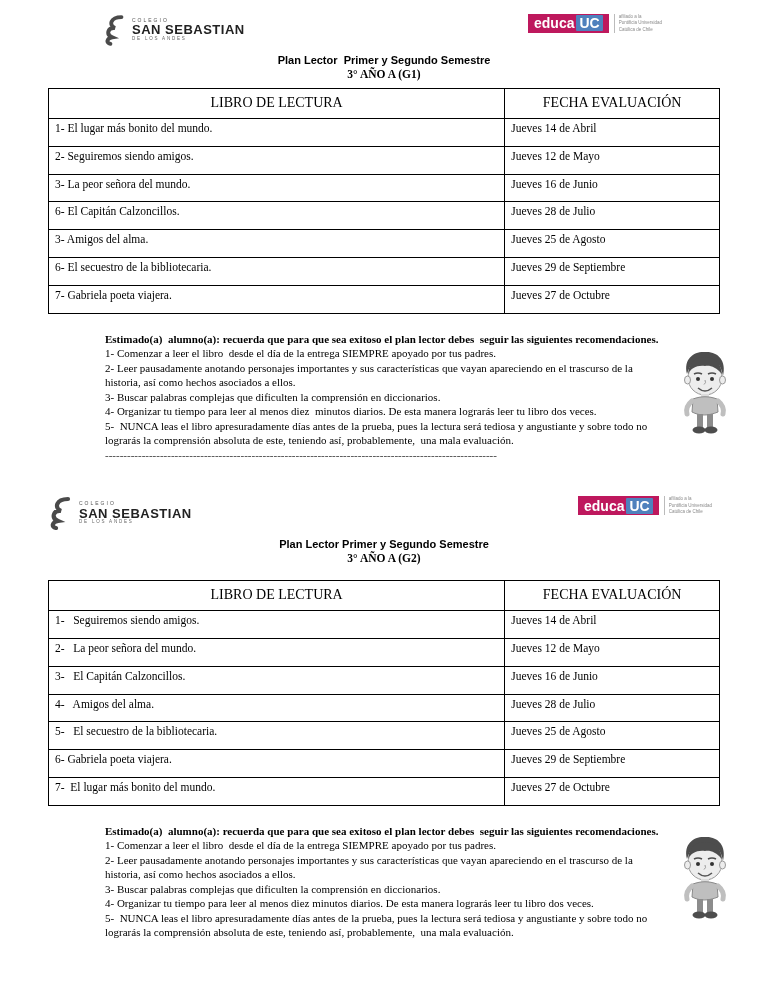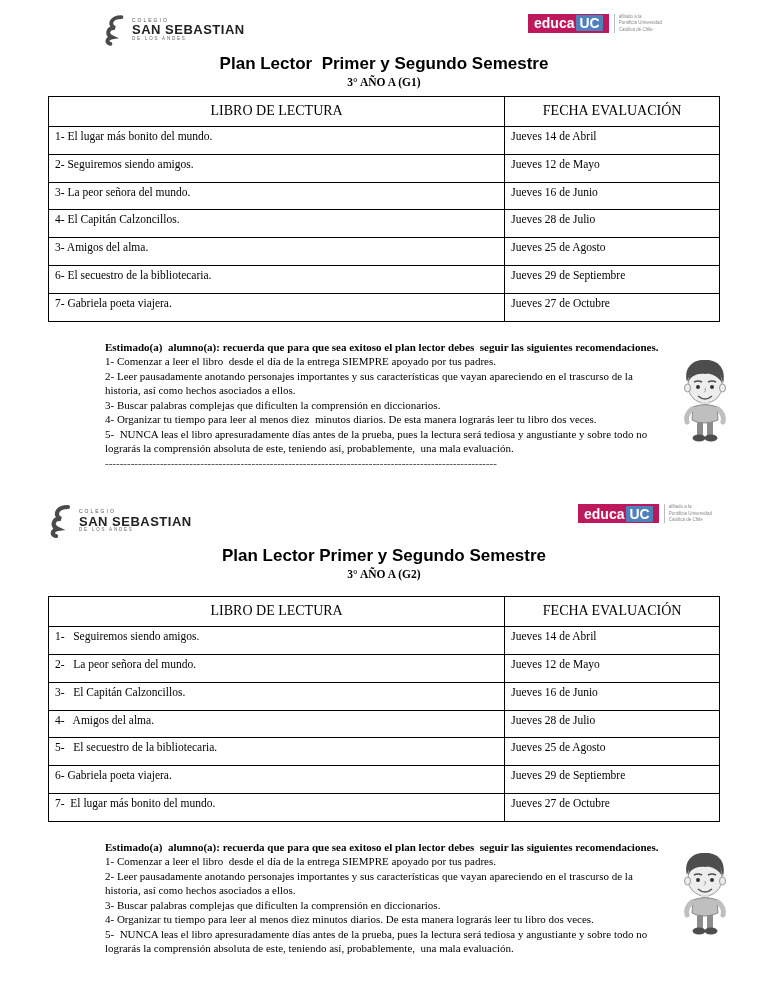--- a/index.html
+++ b/index.html
@@ -22,21 +22,21 @@
     font-weight:bold;font-size:14px;padding:1px 6px;display:flex;align-items:center;line-height:1;
   }
   .educauc-box .uc{background:#4f81bd;color:#fff;margin-left:2px;padding:1px 3px;border-radius:1px;}
   .educauc-aff{
     border-left:1px solid #bbb;padding-left:4px;display:flex;flex-direction:column;justify-content:center;
     font-family:"Liberation Sans", sans-serif;font-size:4.5px;color:#8a8a8a;line-height:1.4;
   }
   
   .title{
     text-align:center;font-family:"Liberation Sans", sans-serif;font-weight:bold;
-    font-size:17px;margin-top:8px;white-space:pre-wrap;
+    font-size:11px;margin-top:8px;white-space:pre-wrap;
   }
   .subtitle{text-align:center;font-weight:bold;font-size:11.5px;margin-top:2px;white-space:pre-wrap;}
   
   table.plan{width:672px;margin:8px auto 0;border-collapse:collapse;table-layout:fixed;}
   .sec2 table.plan{margin-top:16px;}
   table.plan th,table.plan td{border:1px solid #000;}
   table.plan th{
     font-weight:normal;font-size:14px;padding:6px 4px 7px;text-align:center;white-space:pre-wrap;
   }
   table.plan td{
@@ -103,21 +103,21 @@
           </tr>
         <tr>
             <td>2- Seguiremos siendo amigos.</td>
             <td>Jueves 12 de Mayo</td>
           </tr>
         <tr>
             <td>3- La peor señora del mundo.</td>
             <td>Jueves 16 de Junio</td>
           </tr>
         <tr>
-            <td>4- El Capitán Calzoncillos.</td>
+            <td>6- El Capitán Calzoncillos.</td>
             <td>Jueves 28 de Julio</td>
           </tr>
         <tr>
             <td>3- Amigos del alma.</td>
             <td>Jueves 25 de Agosto</td>
           </tr>
         <tr>
             <td>6- El secuestro de la bibliotecaria.</td>
             <td>Jueves 29 de Septiembre</td>
           </tr>

